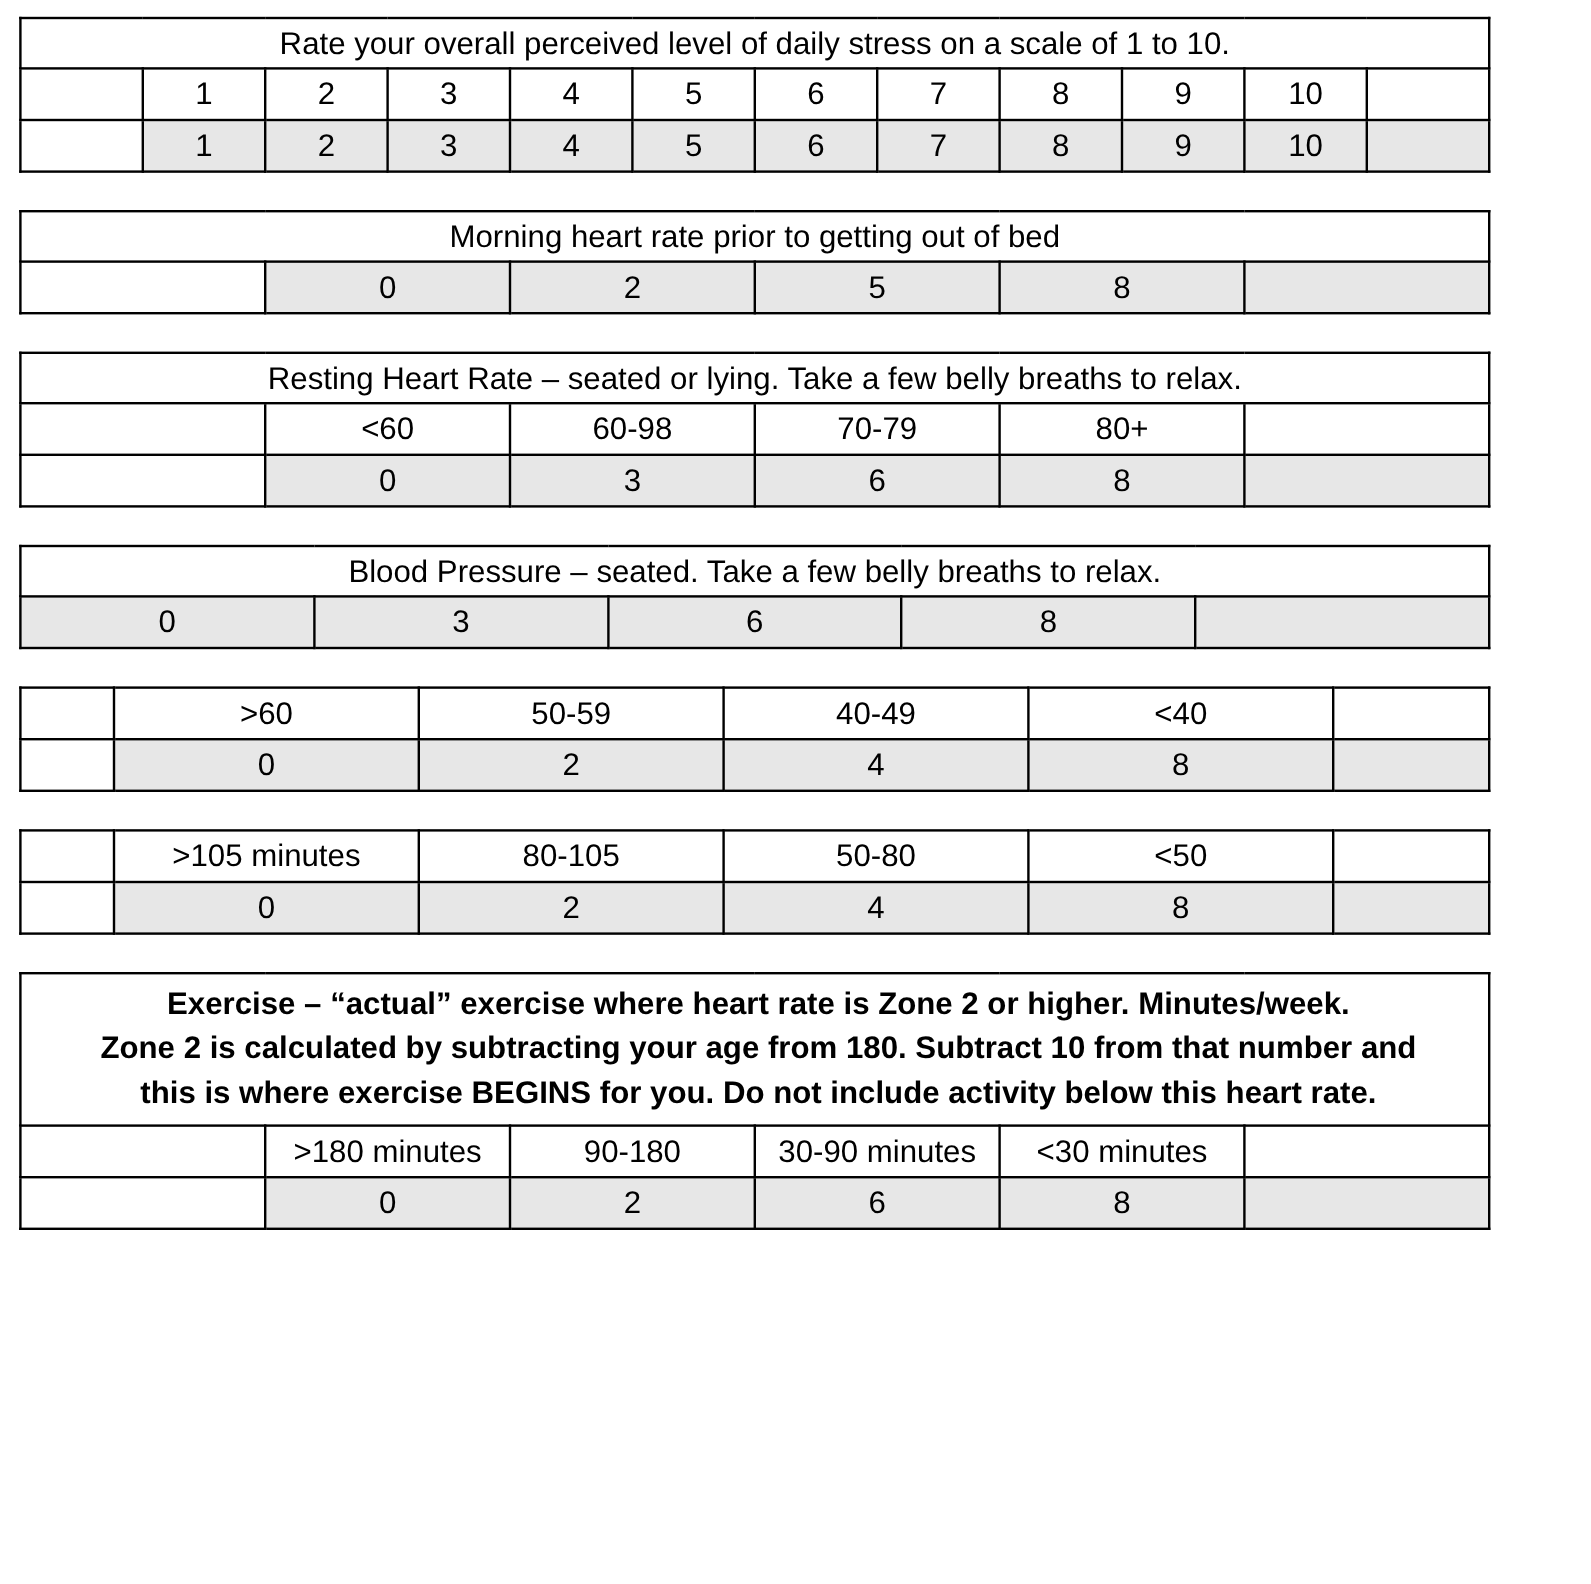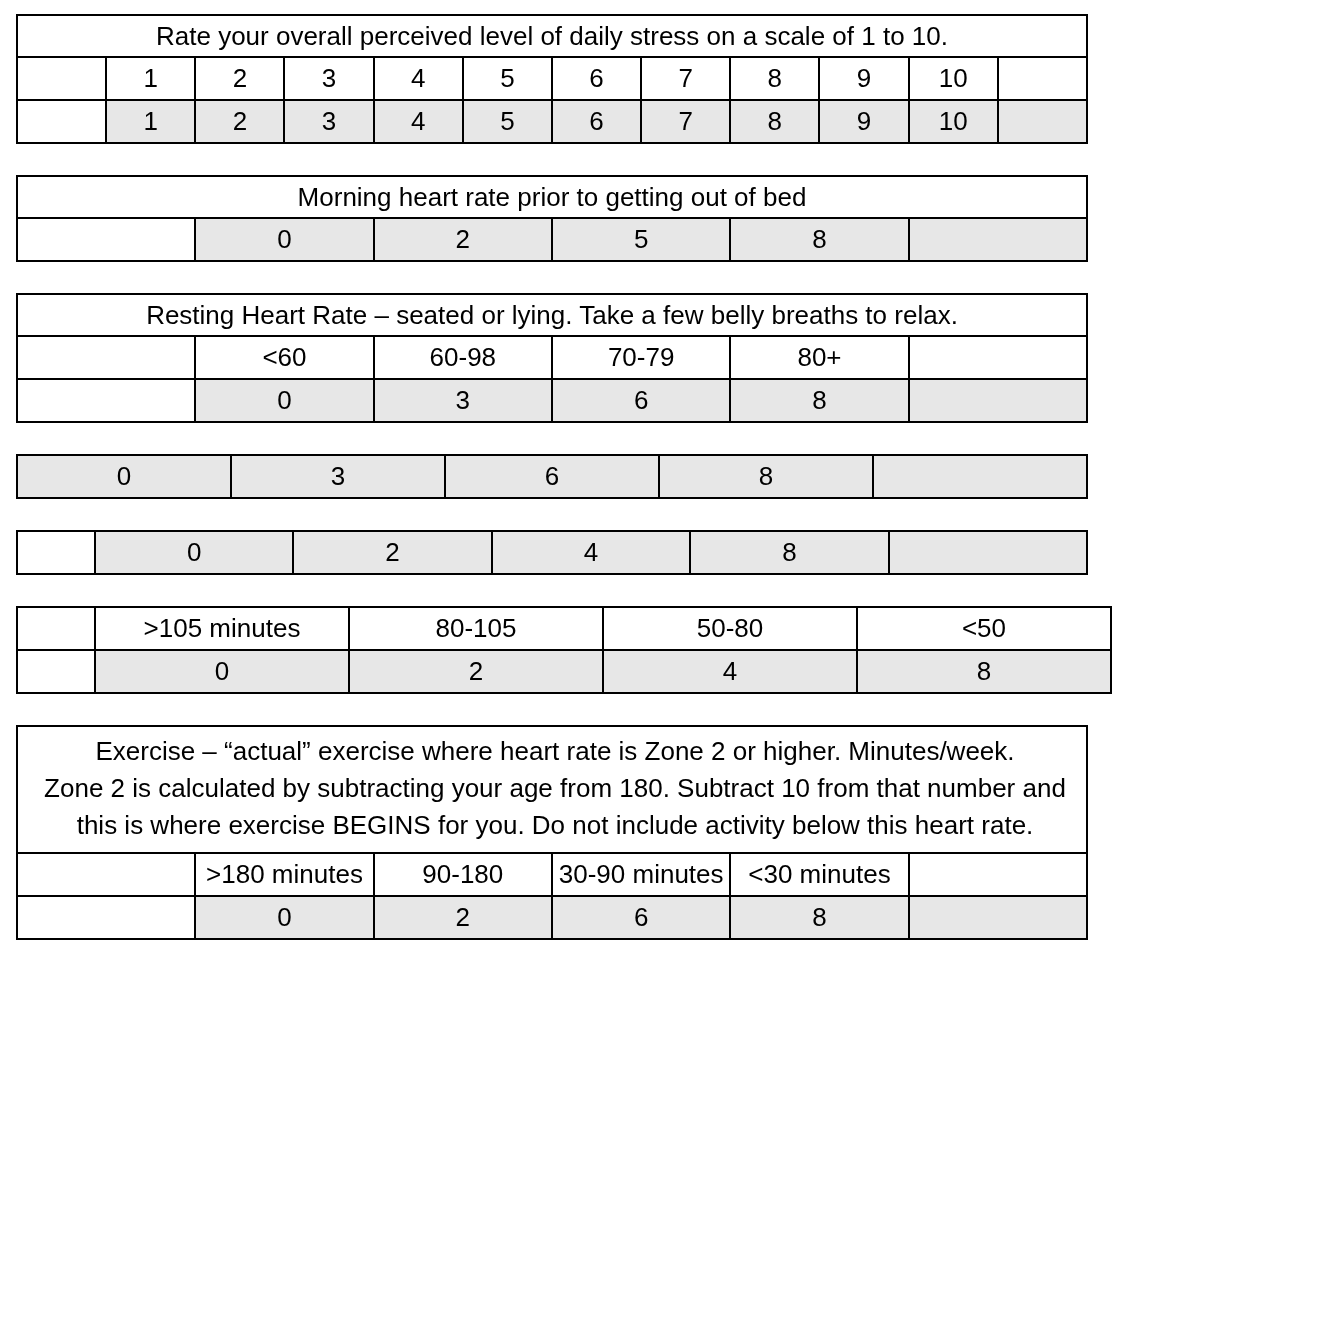--- a/index.html
+++ b/index.html
@@ -18,21 +18,21 @@
     position: relative;
     width: 1326px;
     height: 1320px;
     box-sizing: border-box;
     padding: 14px 16px 0 16px;
   }
 
   table.block {
     border-collapse: collapse;
     table-layout: fixed;
-    width: 1072px;
+    width: 1226px;
     margin: 0 0 31px 0;
     background: #ffffff;
     border-radius: 10px;
   }
   table.block.last { margin-bottom: 0; }
 
   table.block td {
     border: 2px solid #000000;
     padding: 0;
     font-size: 26px;
@@ -49,20 +49,21 @@
     padding: 3px 0 5px 18px;
     font-size: 26.5px;
     height: 41px;
     white-space: nowrap;
   }
   td.prompt.multi {
     white-space: normal;
     line-height: 1.42;
     padding: 6px 12px 8px 18px;
     height: auto;
+    font-weight: bold;
   }
   td.prompt.multi .ln { display: block; }
 
   
   td.gutter { width: 76px; background: #ffffff; }
 
   
   td.answer { background: #ffffff; }
   td.answer.shaded { background: #e7e7e7; }
 
@@ -159,32 +160,43 @@
       <td>3</td>
       <td>6</td>
       <td>8</td>
       <td class="answer shaded"></td>
     </tr>
   </tbody>
     </table>
 
   <table class="block">
     <tbody>
+        <tr>
+      <td class="prompt" colspan="5">Blood Pressure – seated. Take a few belly breaths to relax.</td>
+    </tr>
     <tr class="values">
       <td>0</td>
       <td>3</td>
       <td>6</td>
       <td>8</td>
       <td class="answer shaded"></td>
     </tr>
   </tbody>
     </table>
 
   <table class="block">
     <tbody>
+    <tr class="options">
+      <td class="gutter"></td>
+      <td style="width:252px">&gt;60</td>
+      <td style="width:252px">50-59</td>
+      <td style="width:252px">40-49</td>
+      <td style="width:252px">&lt;40</td>
+      <td class="answer"></td>
+    </tr>
     <tr class="values">
       <td class="gutter"></td>
       <td>0</td>
       <td>2</td>
       <td>4</td>
       <td>8</td>
       <td class="answer shaded"></td>
     </tr>
   </tbody>
     </table>

